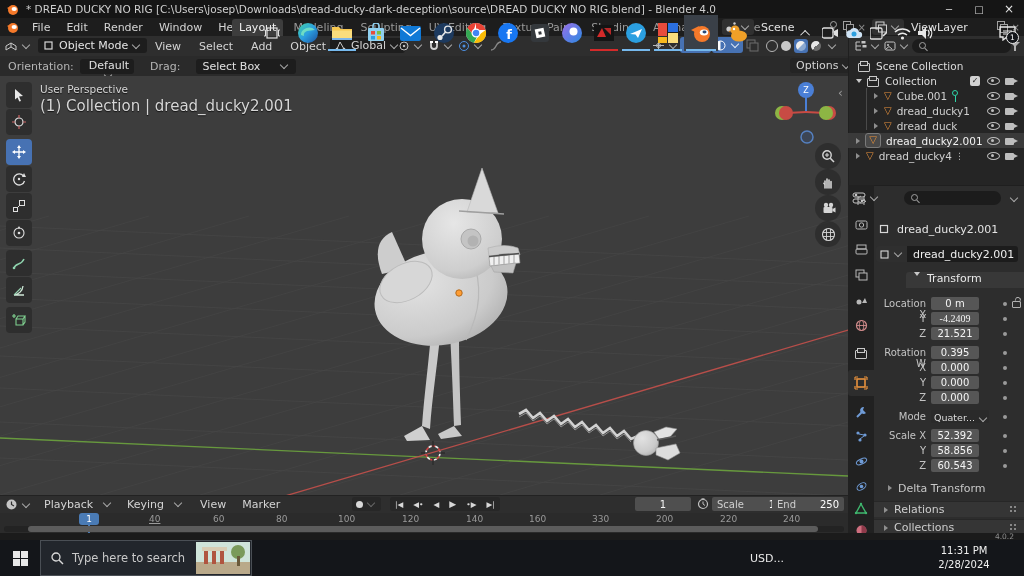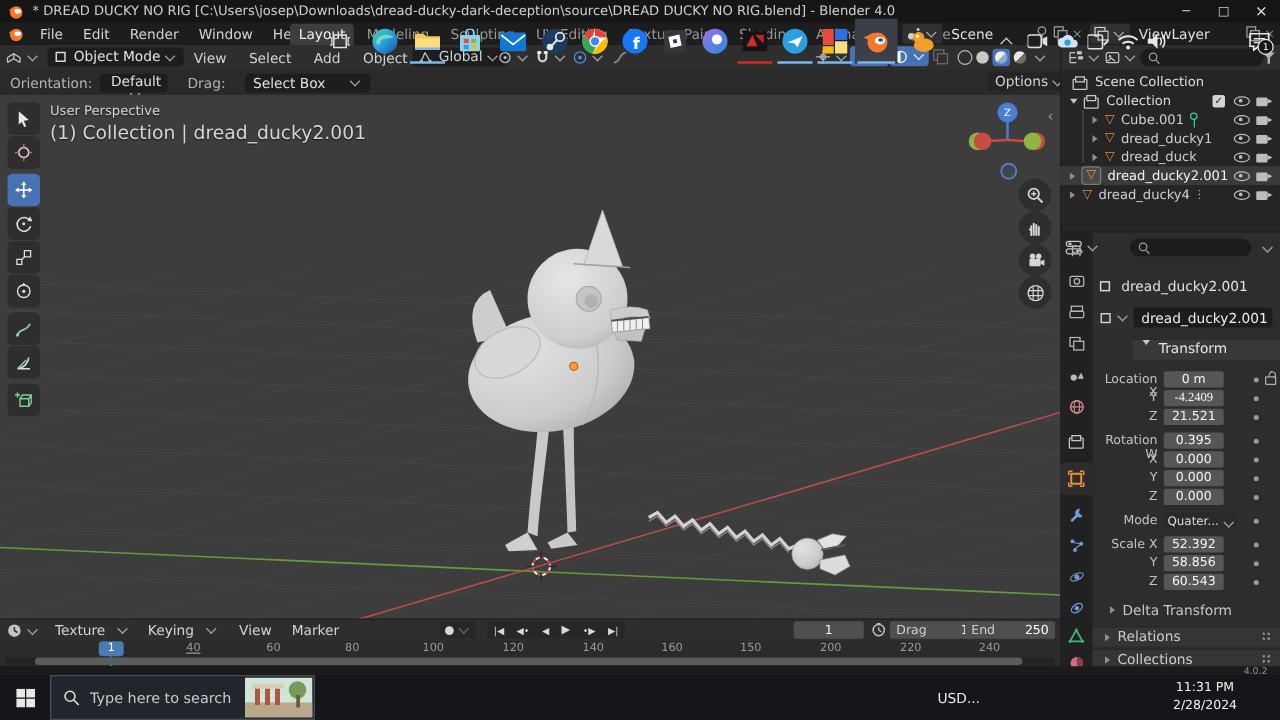--- a/index.html
+++ b/index.html
@@ -750,21 +750,21 @@
   
   <div class="abs" style="left:0;top:495px;width:848px;height:18px;background:#2e2e2e;border-top:1px solid #222;"></div>
   <div class="row" style="left:5px;top:497px;height:15px;">
     <svg width="13" height="13">
         <circle cx="6.5" cy="6.5" r="5" fill="#c5c5c5"></circle>
         <path d="M6.5,3.5 V6.5 L9,8" stroke="#2e2e2e" stroke-width="1.2" fill="none"></path>
       </svg>
       <span class="cv"></span>
   </div>
   <div class="row" style="left:38px;top:495px;height:18px;">
-    <span class="t" style="padding:0 6px;">Texture</span>
+    <span class="t" style="padding:0 6px;">Playback</span>
       <span class="cv"></span>
     <span class="t" style="padding:0 6px;margin-left:8px;">Keying</span>
       <span class="cv"></span>
     <span class="t" style="padding:0 10px;margin-left:6px;">View</span>
     <span class="t" style="padding:0 6px;">Marker</span>
   </div>
   <div class="row" style="left:352px;top:497px;height:14px;background:#272727;border-radius:3px;padding:0 4px;">
     <span style="width:7px;height:7px;border-radius:50%;background:#d8d8d8;"></span>
     <span class="cv" style="border-color:#666;"></span>
   </div>
@@ -776,38 +776,38 @@
     <span style="padding:0 5px;">•▶</span>
     <span style="padding:0 5px;">▶|</span>
   </div>
   <div class="vfield abs" style="left:635px;top:497px;width:56px;height:14px;background:#4f4f4f;">1</div>
   <svg class="abs" style="left:697px;top:498px;" width="12" height="12">
       <circle cx="6" cy="6" r="4.5" fill="none" stroke="#c0c0c0" stroke-width="1.2"></circle>
       <path d="M6,3.5 V6 L8,7.5" stroke="#c0c0c0" fill="none"></path>
       <path d="M4.5,0.8 L7.5,0.8" stroke="#c0c0c0"></path>
     </svg>
   <div class="abs" style="left:712px;top:497px;width:58px;height:14px;background:#4f4f4f;border-radius:2px 0 0 2px;display:flex;align-items:center;justify-content:space-between;padding:0 5px;font-size:10px;">
-    <span style="color:#cfcfcf;">Drag</span>
+    <span style="color:#cfcfcf;">Scale</span>
       <span style="color:#fff;">1</span>
   </div>
   <div class="abs" style="left:772px;top:497px;width:62px;height:14px;background:#4f4f4f;border-radius:0 2px 2px 0;display:flex;align-items:center;justify-content:space-between;padding:0 5px;font-size:10px;">
     <span style="color:#cfcfcf;">End</span>
       <span style="color:#fff;">250</span>
   </div>
 
   <div class="abs" style="left:0;top:513px;width:848px;height:20px;background:#2b2b2b;">
     <span class="abs" style="left:86px;top:1px;width:65px;text-align:left;color:#9a9a9a;font-size:9px;">20</span>
     <span class="abs" style="left:149px;top:1px;color:#9a9a9a;font-size:9px;text-decoration:underline;">40</span>
     <span class="abs" style="left:213px;top:1px;color:#9a9a9a;font-size:9px;">60</span>
     <span class="abs" style="left:276px;top:1px;color:#9a9a9a;font-size:9px;">80</span>
     <span class="abs" style="left:338px;top:1px;color:#9a9a9a;font-size:9px;">100</span>
     <span class="abs" style="left:402px;top:1px;color:#9a9a9a;font-size:9px;">120</span>
     <span class="abs" style="left:466px;top:1px;color:#9a9a9a;font-size:9px;">140</span>
     <span class="abs" style="left:529px;top:1px;color:#9a9a9a;font-size:9px;">160</span>
-    <span class="abs" style="left:592px;top:1px;color:#9a9a9a;font-size:9px;">150</span>
+    <span class="abs" style="left:592px;top:1px;color:#9a9a9a;font-size:9px;">330</span>
     <span class="abs" style="left:656px;top:1px;color:#9a9a9a;font-size:9px;">200</span>
     <span class="abs" style="left:720px;top:1px;color:#9a9a9a;font-size:9px;">220</span>
     <span class="abs" style="left:783px;top:1px;color:#9a9a9a;font-size:9px;">240</span>
 
     <div class="abs" style="left:79px;top:0;width:20px;height:12px;background:#4a7bb5;border-radius:3px;text-align:center;color:#fff;font-size:9px;line-height:12px;">1</div>
     <div class="abs" style="left:88px;top:12px;width:1.5px;height:8px;background:#4a7bb5;"></div>
 
     <div class="abs" style="left:4px;top:13px;width:840px;height:6px;background:#232323;border-radius:3px;">
       <div class="abs" style="left:24px;top:0;width:790px;height:6px;background:#5c5c5c;border-radius:3px;"></div>
     </div>

